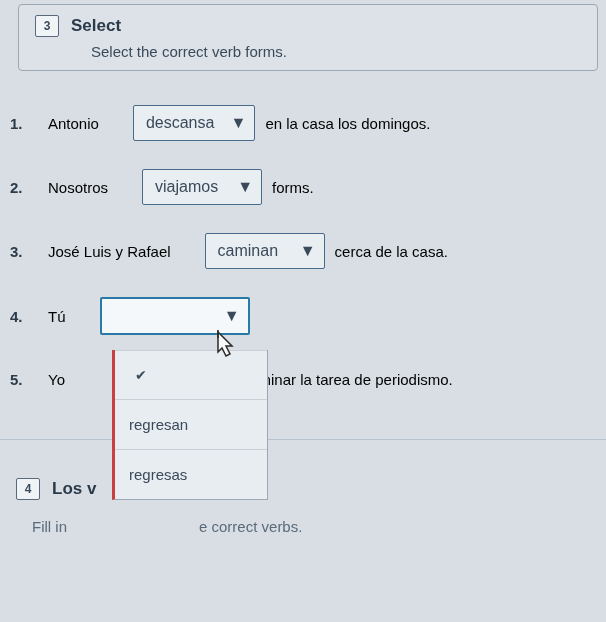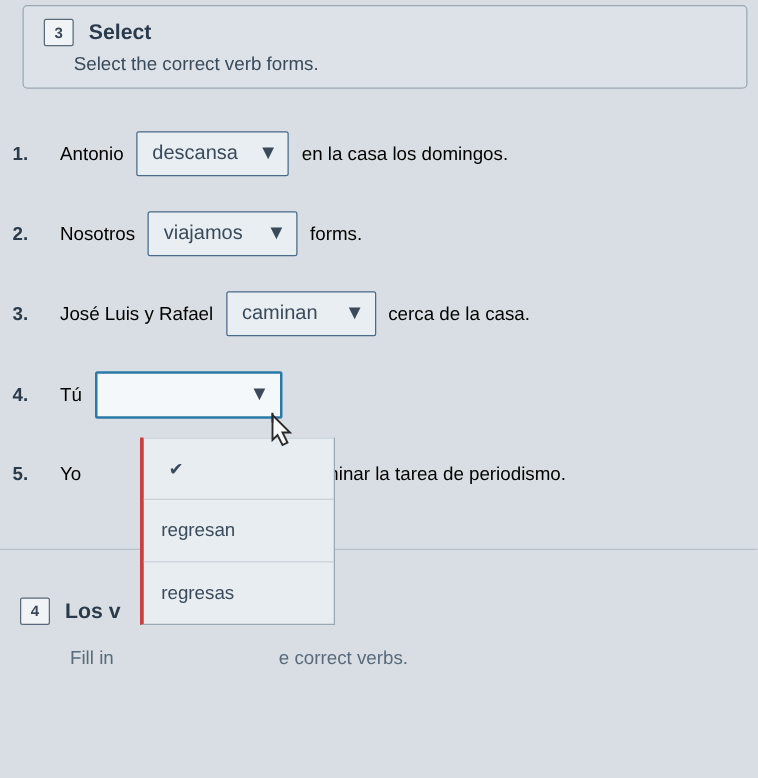--- a/index.html
+++ b/index.html
@@ -35,21 +35,21 @@
       font-size: 12px;
       font-weight: bold;
       border-radius: 2px;
     }
     .title {
       font-weight: bold;
       font-size: 17px;
       color: #2a3a4a;
     }
     .instruction {
-      margin-left: 24px;
+      margin-left: 56px;
       margin-top: 6px;
       font-size: 15px;
       color: #3a4a5a;
     }
     .questions { padding: 0 0 0 10px; }
     .q-row {
       display: flex;
       align-items: center;
       gap: 10px;
       padding: 14px 0;
@@ -66,20 +66,21 @@
       border: 1px solid #4a6a8a;
       background: #e8eef2;
       padding: 8px 40px 8px 12px;
       font-size: 16px;
       color: #3a4a5a;
       position: relative;
       border-radius: 2px;
       min-width: 120px;
       display: flex;
       align-items: center;
+      margin-left: 24px;
     }
     .dropdown-caret {
       position: absolute;
       right: 8px;
       top: 50%;
       transform: translateY(-50%);
     }
     .dropdown-open {
       border: 2px solid #2a7aa8;
       background: #f4f8fa;
@@ -124,21 +125,21 @@
       margin: 0;
     }
     .next-sec {
       display: flex;
       align-items: center;
       gap: 12px;
       padding: 10px 16px;
       margin-top: 28px;
     }
     .fillin-row {
-      padding: 8px 18px 0 56px;
+      padding: 8px 18px 0 32px;
       font-size: 15px;
       color: #5a6a7a;
       display: flex;
       gap: 6px;
     }
   </style>
 </head>
 <body>
 
 <div class="header">

